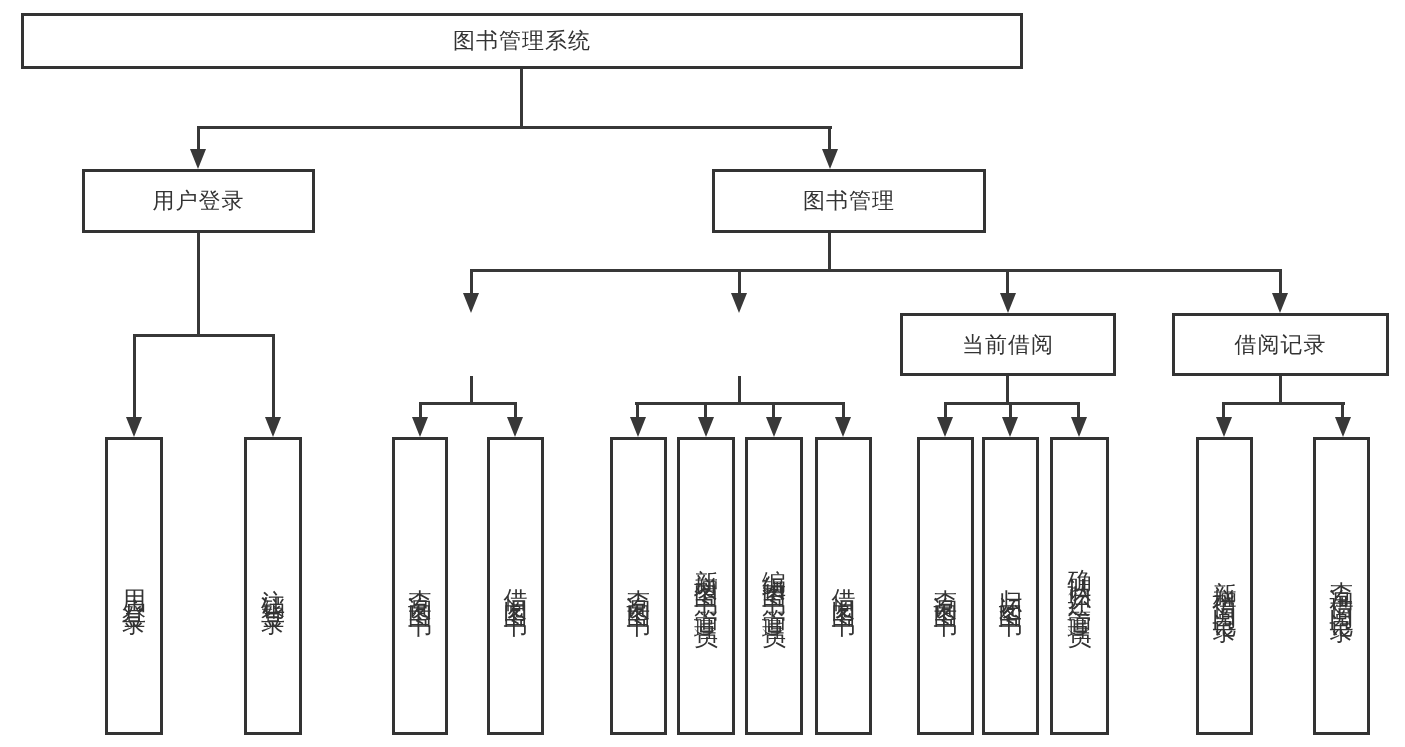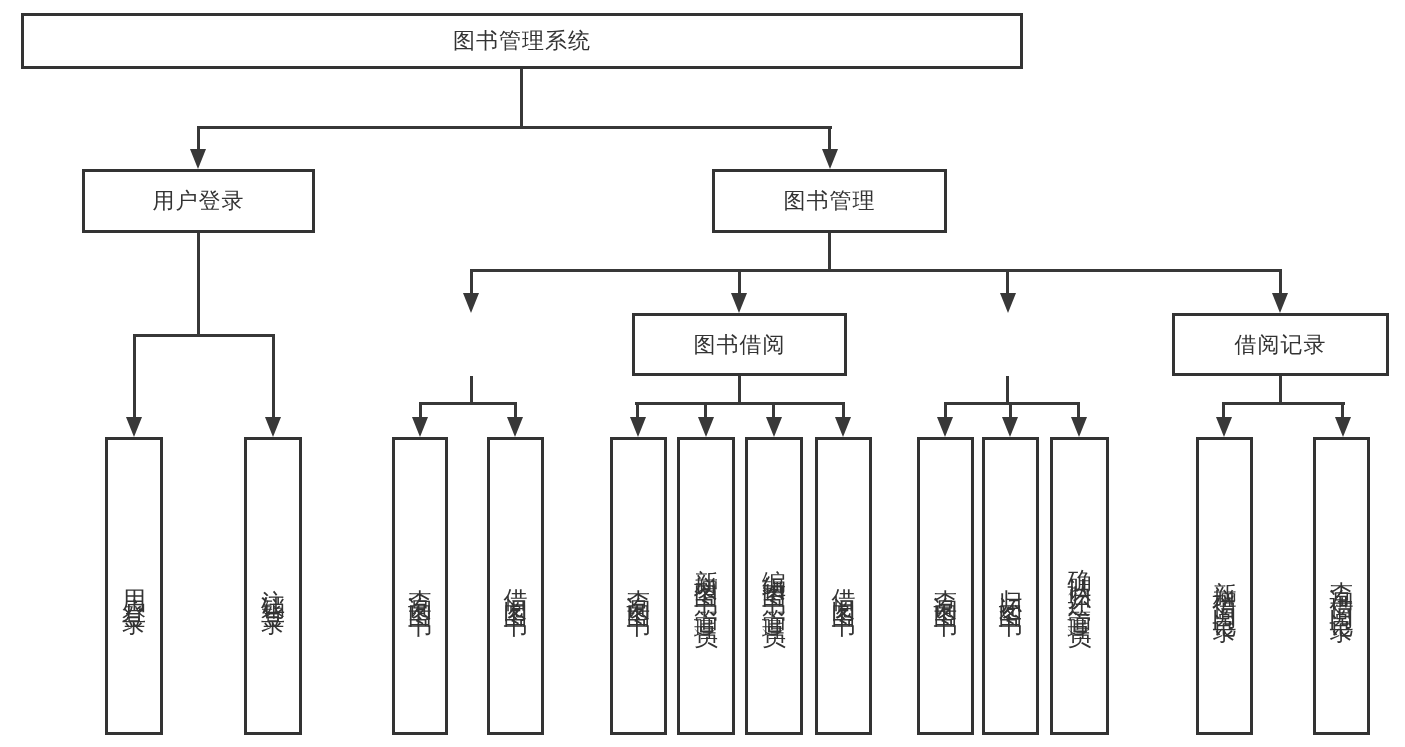--- a/index.html
+++ b/index.html
@@ -69,21 +69,21 @@
   <div class="vline" style="left:520px; top:69px; height:59px;"></div>
   <div class="hline" style="left:197px; top:126px; width:635px;"></div>
   <div class="vline" style="left:197px; top:126px; height:25px;"></div>
   <div class="arrow" style="left:190px; top:149px;"></div>
   <div class="vline" style="left:828px; top:126px; height:25px;"></div>
   <div class="arrow" style="left:822px; top:149px;"></div>
 
   <div class="hbox" style="left:82px; top:169px; width:233px; height:64px;">
     <span>用户登录</span>
   </div>
-  <div class="hbox" style="left:712px; top:169px; width:235px; height:64px;">
+  <div class="hbox" style="left:712px; top:169px; width:274px; height:64px;">
     <span>图书管理</span>
   </div>
 
   <div class="vline" style="left:197px; top:233px; height:103px;"></div>
   <div class="hline" style="left:133px; top:334px; width:142px;"></div>
   <div class="vline" style="left:133px; top:334px; height:84px;"></div>
   <div class="arrow" style="left:126px; top:417px;"></div>
   <div class="vline" style="left:272px; top:334px; height:84px;"></div>
   <div class="arrow" style="left:265px; top:417px;"></div>
 
@@ -91,22 +91,22 @@
   <div class="hline" style="left:470px; top:269px; width:812px;"></div>
   <div class="vline" style="left:470px; top:269px; height:26px;"></div>
   <div class="arrow" style="left:463px; top:293px;"></div>
   <div class="vline" style="left:738px; top:269px; height:26px;"></div>
   <div class="arrow" style="left:731px; top:293px;"></div>
   <div class="vline" style="left:1006px; top:269px; height:26px;"></div>
   <div class="arrow" style="left:1000px; top:293px;"></div>
   <div class="vline" style="left:1279px; top:269px; height:26px;"></div>
   <div class="arrow" style="left:1272px; top:293px;"></div>
 
-  <div class="hbox" style="left:632px; top:313px; width:215px; height:63px;">
-    <span>图书借阅</span>
+  <div class="hbox" style="left:900px; top:313px; width:216px; height:63px;">
+    <span>当前借阅</span>
   </div>
   <div class="hbox" style="left:1172px; top:313px; width:217px; height:63px;">
     <span>借阅记录</span>
   </div>
 
   <div class="vline" style="left:470px; top:376px; height:28px;"></div>
   <div class="hline" style="left:419px; top:402px; width:98px;"></div>
   <div class="vline" style="left:419px; top:402px; height:17px;"></div>
   <div class="arrow" style="left:412px; top:417px;"></div>
   <div class="vline" style="left:514px; top:402px; height:17px;"></div>

